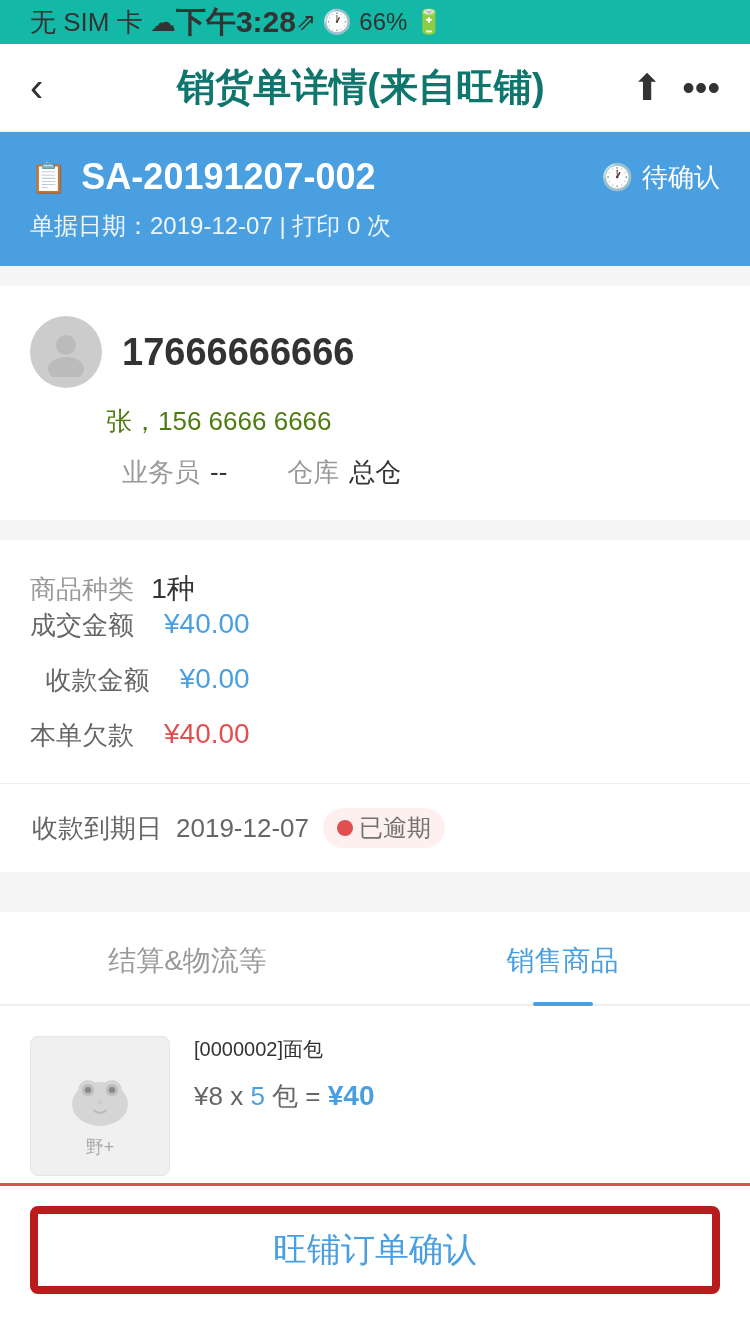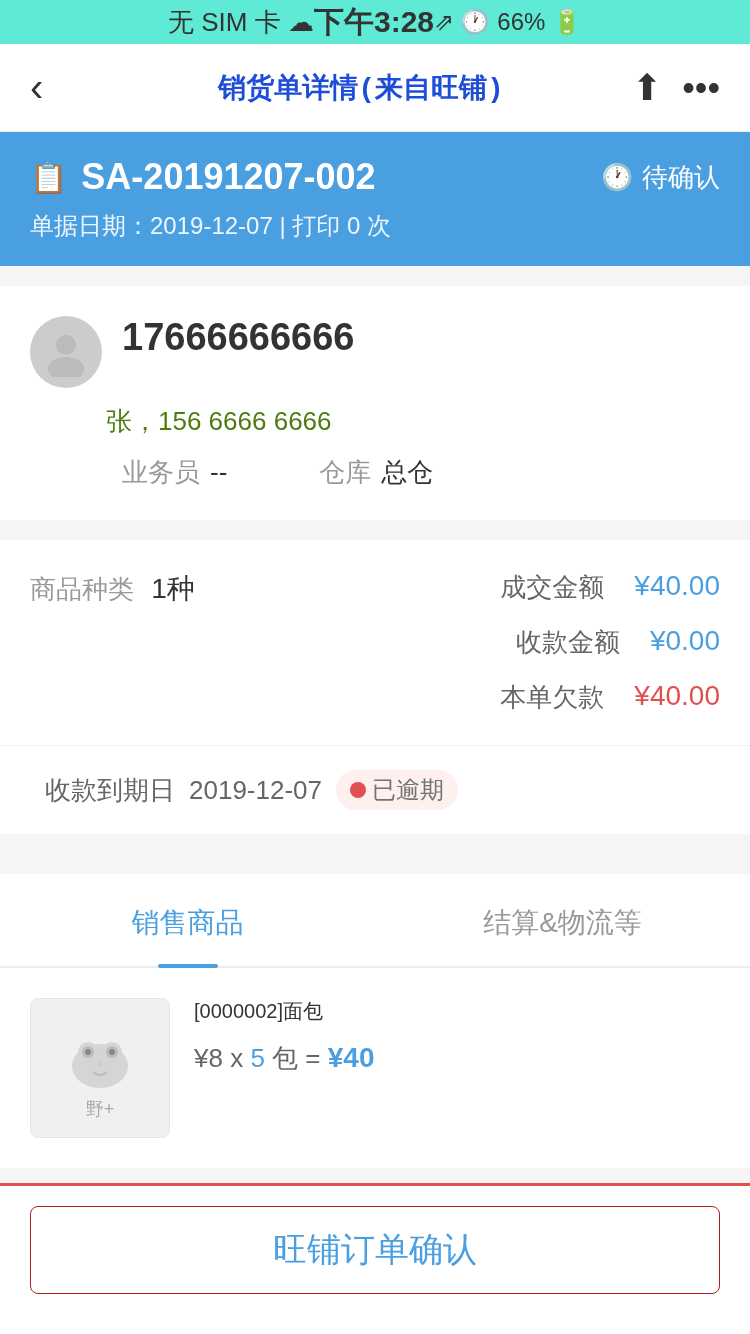--- a/index.html
+++ b/index.html
@@ -9,24 +9,24 @@
       min-height: 1334px;
       font-family: -apple-system, "PingFang SC", "Helvetica Neue", Arial, sans-serif;
       background: #f5f5f5;
       font-size: 28px;
       color: #333;
     }
 
     
     .status-bar {
       height: 44px;
-      background: #5eead4;
-      display: flex;
-      align-items: center;
-      justify-content: center;
+      background: #14b8a6;
+      display: flex;
+      align-items: center;
+      justify-content: flex-start;
       padding: 0 30px;
       font-size: 26px;
       font-weight: 500;
     }
     .status-bar-left { display: flex; align-items: center; gap: 12px; }
     .status-bar-center { font-size: 30px; font-weight: 600; }
     .status-bar-right { display: flex; align-items: center; gap: 10px; font-size: 24px; }
 
     
     .nav-bar {
@@ -38,24 +38,23 @@
       padding: 0 30px;
       border-bottom: 1px solid #eee;
     }
     .nav-back {
       font-size: 40px;
       color: #333;
       cursor: pointer;
       width: 60px;
     }
     .nav-title {
-      font-size: 28px;
+      font-size: 38px;
       font-weight: 600;
-      color: #1d4ed8;
-      font-family: Liberation Mono, monospace;
+      color: #0f766e;
     }
     .nav-actions {
       display: flex;
       align-items: center;
       gap: 20px;
     }
     .nav-action-icon {
       font-size: 36px;
       color: #333;
     }
@@ -93,20 +92,21 @@
     }
 
     
     .customer-section {
       background: #fff;
       padding: 30px;
       margin-top: 20px;
     }
     .customer-top {
       display: flex;
+      align-items: center;
       gap: 20px;
       margin-bottom: 16px;
     }
     .customer-avatar {
       width: 72px;
       height: 72px;
       border-radius: 50%;
       background: #ccc;
       display: flex;
       align-items: center;
@@ -121,21 +121,21 @@
       color: #333;
     }
     .customer-info {
       font-size: 26px;
       color: #4d7c0f;
       margin-bottom: 16px;
       margin-left: 76px;
     }
     .customer-meta {
       display: flex;
-      gap: 92px;
+      gap: 60px;
       font-size: 26px;
       color: #666;
       margin-left: 92px;
     }
     .customer-meta-item {
       display: flex;
       align-items: center;
       gap: 10px;
     }
     .customer-meta-label { color: #999; }
@@ -149,20 +149,21 @@
 
     
     .summary-section {
       background: #fff;
       padding: 30px;
     }
     .summary-row {
       display: flex;
       justify-content: space-between;
       align-items: flex-start;
+      flex-direction: column;
     }
     .summary-left {
       font-size: 26px;
       color: #666;
     }
     .summary-left-label { color: #999; margin-right: 10px; }
     .summary-left-value { color: #333; font-size: 28px; }
     .summary-right {
       display: flex;
       flex-direction: column;
@@ -175,21 +176,21 @@
       gap: 30px;
       font-size: 26px;
       color: #666;
     }
     .amount-blue { color: #4a9fe0; font-size: 28px; }
     .amount-red { color: #e05050; font-size: 28px; }
 
     
     .due-section {
       background: #fff;
-      padding: 24px 45px;
+      padding: 24px 32px;
       font-size: 26px;
       color: #666;
       display: flex;
       align-items: center;
       gap: 14px;
       border-top: 1px solid #f0f0f0;
     }
     .overdue-badge {
       display: flex;
       align-items: center;
@@ -283,21 +284,21 @@
       left: 0;
       width: 750px;
       background: #fff;
       padding: 20px 30px 40px;
       border-top: 3px solid #e05050;
     }
     .confirm-btn {
       width: 100%;
       height: 88px;
       background: #fff;
-      border: 1px solid #b91c1c;
+      border: 8px solid #b91c1c;
       border-radius: 8px;
       font-size: 34px;
       color: #4a9fe0;
       cursor: pointer;
       display: flex;
       align-items: center;
       justify-content: center;
       font-weight: 500;
     }
 
@@ -404,22 +405,22 @@
     <span class="overdue-badge">
       <span class="overdue-dot"></span>
       <span>已逾期</span>
     </span>
   </div>
 
   <div class="divider"></div>
 
   <div class="tabs-section">
     <div class="tabs-header">
+      <div class="tab-item">结算&amp;物流等</div>
       <div class="tab-item active">销售商品</div>
-      <div class="tab-item">结算&amp;物流等</div>
     </div>
 
     <div class="product-item">
       <div class="product-image">
         <div class="owl-logo">
           
           <svg width="80" height="80" viewBox="0 0 80 80" fill="none">
             <ellipse cx="40" cy="50" rx="28" ry="22" fill="#d5d5d5"></ellipse>
             <circle cx="28" cy="36" r="10" fill="#d5d5d5"></circle>
             <circle cx="52" cy="36" r="10" fill="#d5d5d5"></circle>

